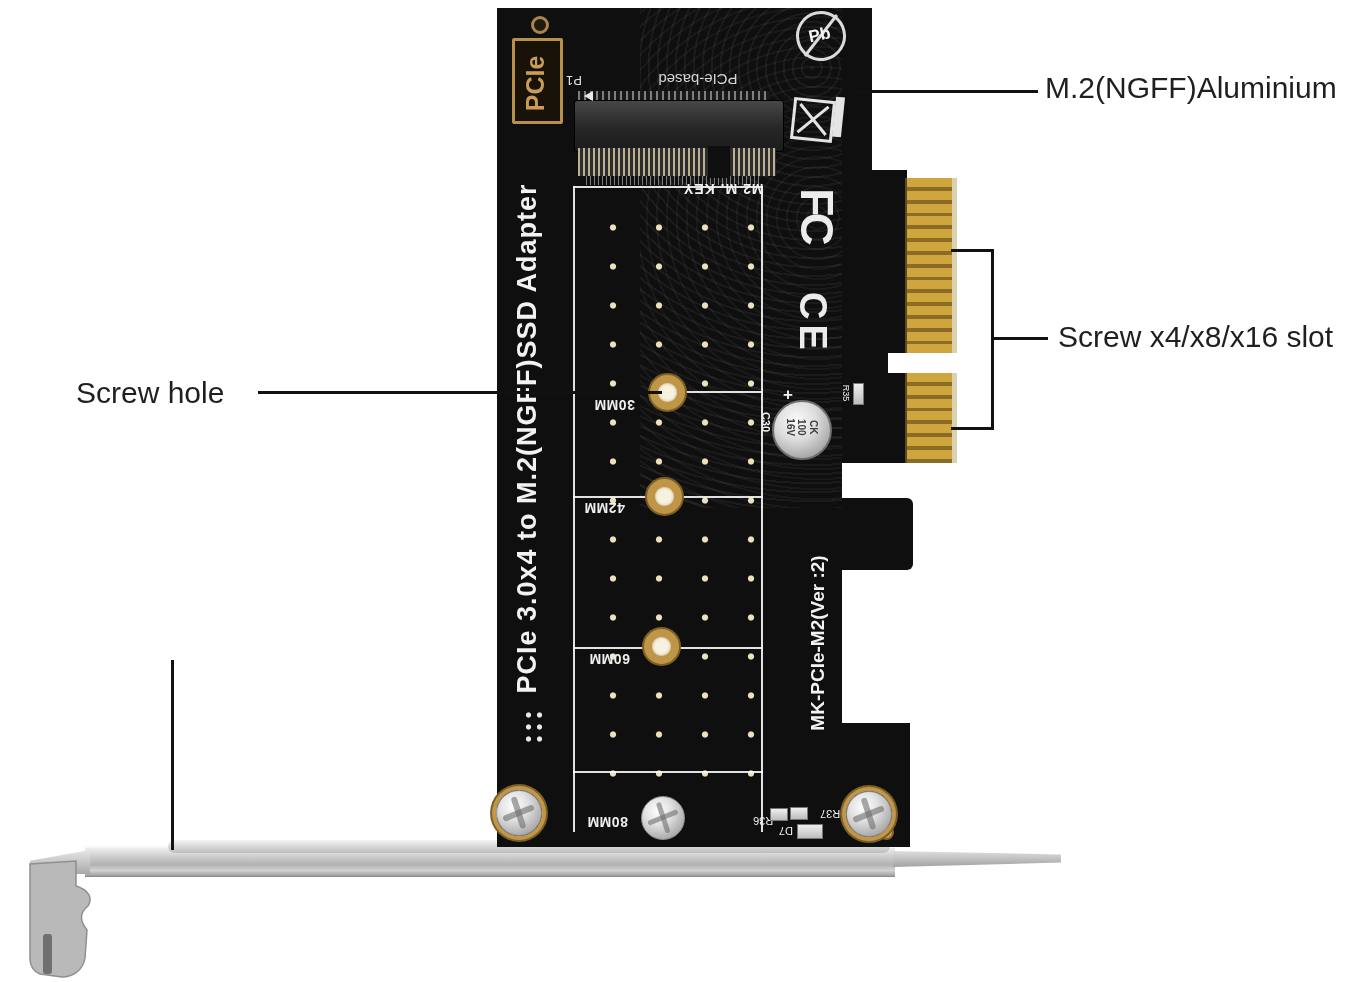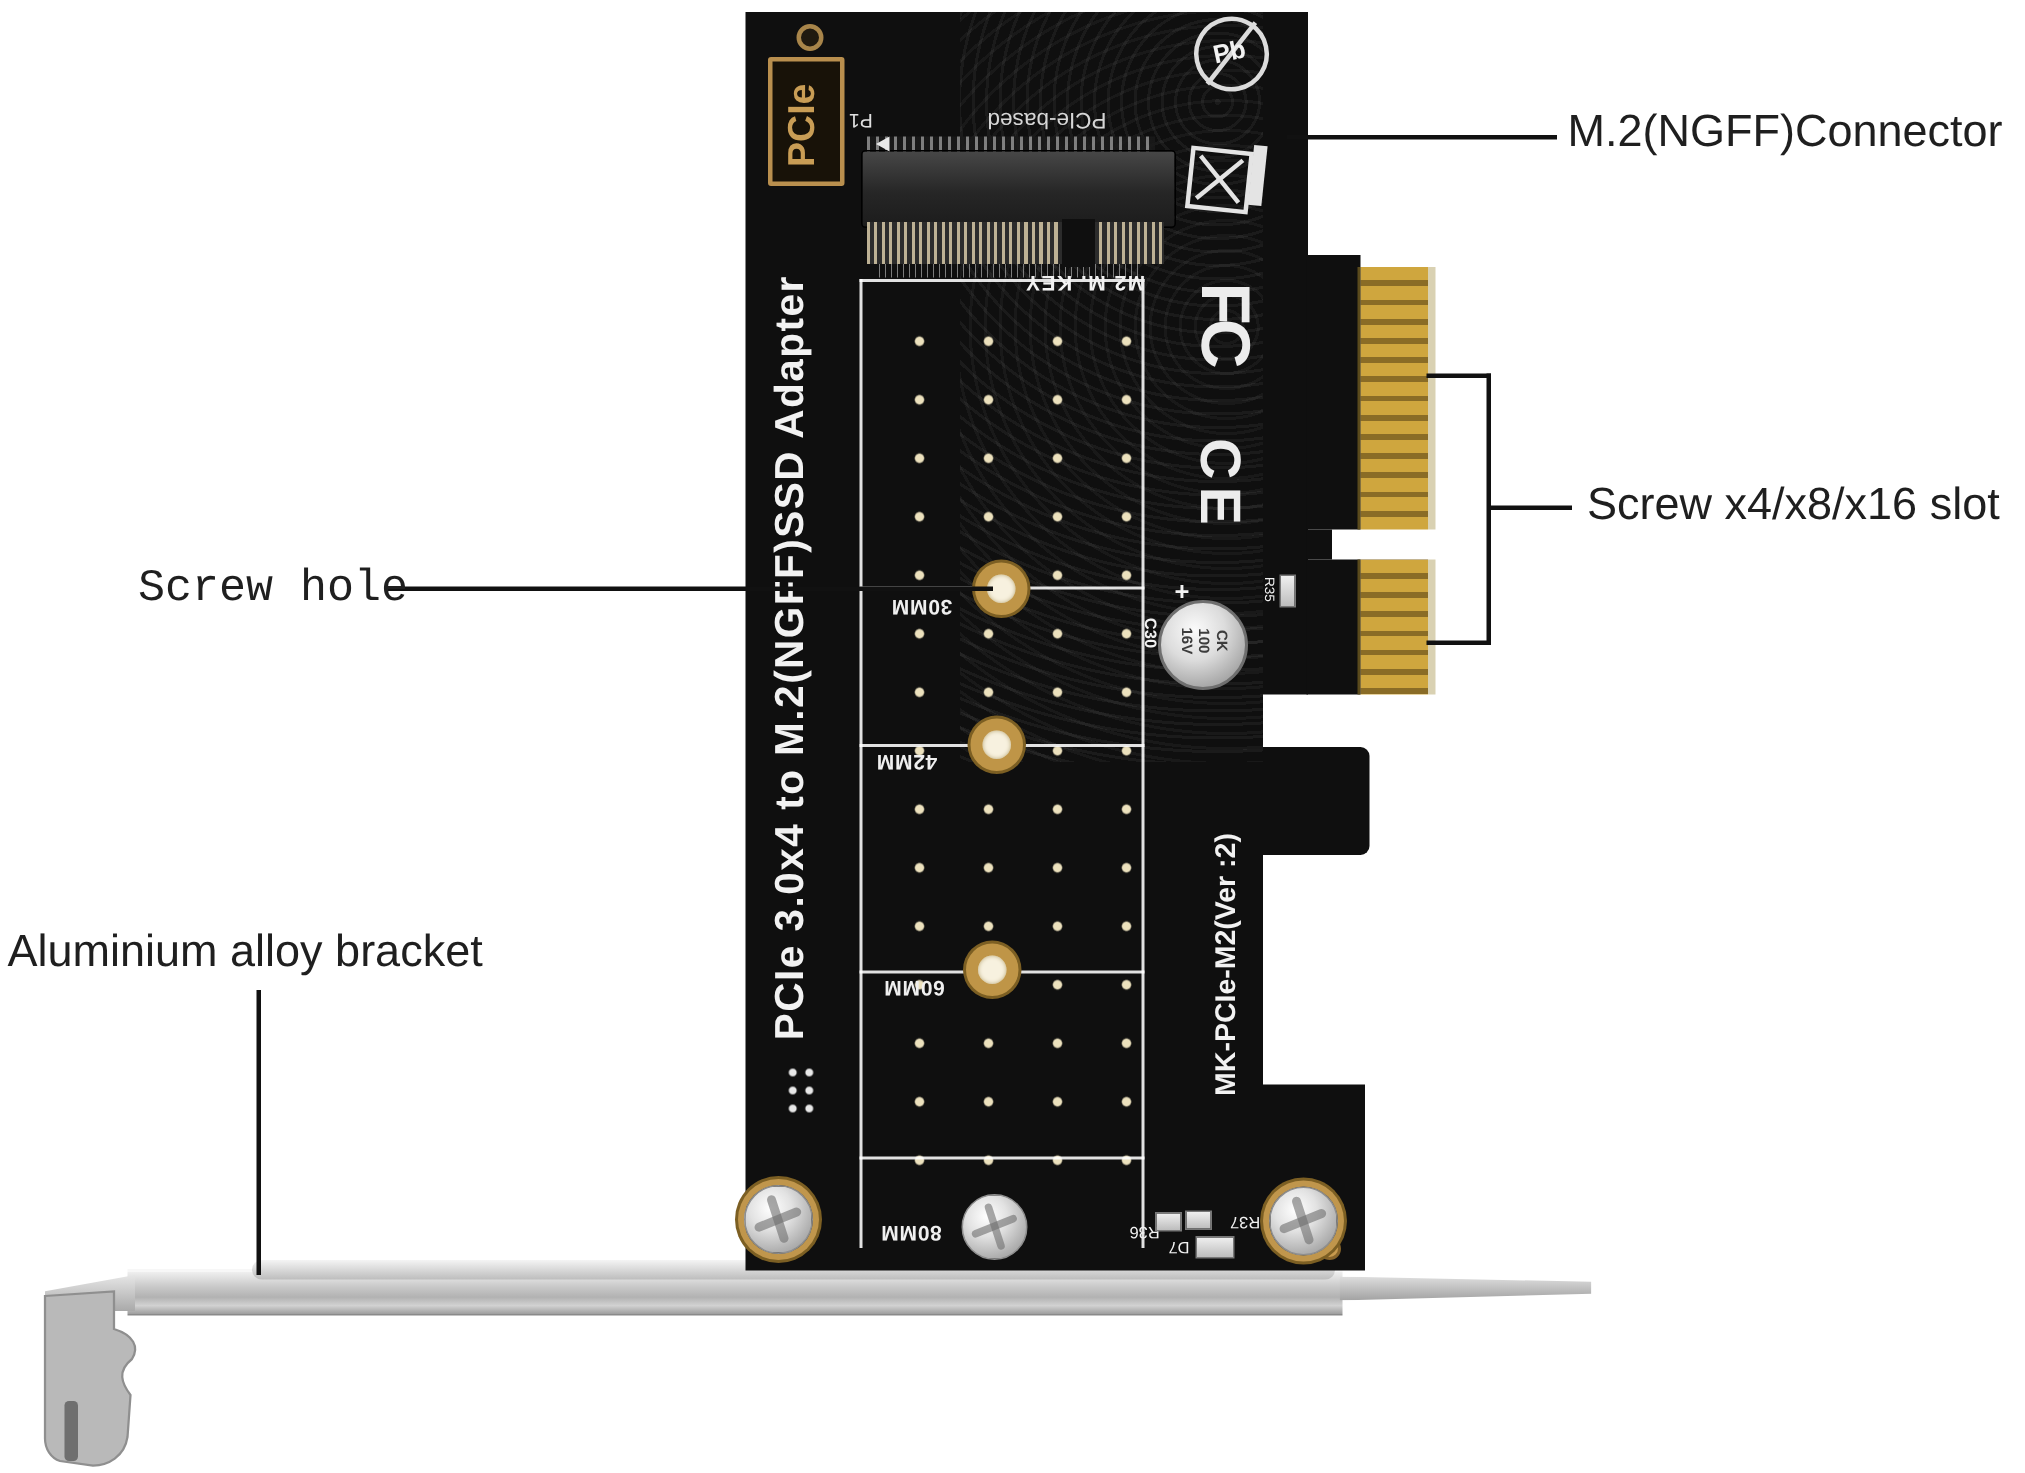--- a/index.html
+++ b/index.html
@@ -45,24 +45,23 @@
   .holelbl{font-size:14px;font-weight:bold;letter-spacing:.5px;color:#efefef;}
   
   .metal{position:absolute;z-index:3;}
   .smallcomp{position:absolute;background:linear-gradient(#efefef,#bdbdbd);border:1px solid #777;z-index:16;}
 </style>
 </head>
 <body>
 
 <div id="stage">
 
-  <div class="lbl" style="left:1045px;top:71px;">M.2(NGFF)Connector</div>
+  <div class="lbl" style="left:1045px;top:71px;">M.2(NGFF)Aluminium</div>
   <div class="lbl" style="left:1058px;top:320px;">Screw x4/x8/x16 slot</div>
-  <div class="lbl" style="left:92px;top:376px;font-family:Liberation Mono, monospace;">Screw hole</div>
-  <div class="lbl" style="left:5px;top:618px;">Aluminium alloy bracket</div>
+  <div class="lbl" style="left:76px;top:376px;">Screw hole</div>
 
   <div class="ln" style="left:258px;top:391px;width:404px;height:3px;"></div>
   <div class="ln" style="left:858px;top:90px;width:180px;height:3px;"></div>
   <div class="ln" style="left:951px;top:249px;width:43px;height:3px;"></div>
   <div class="ln" style="left:991px;top:249px;width:3px;height:181px;"></div>
   <div class="ln" style="left:951px;top:427px;width:43px;height:3px;"></div>
   <div class="ln" style="left:994px;top:337px;width:54px;height:3px;"></div>
   <div class="ln" style="left:171px;top:660px;width:3px;height:190px;"></div>
 
   <div class="metal" style="left:85px;top:846px;width:810px;height:28px;

